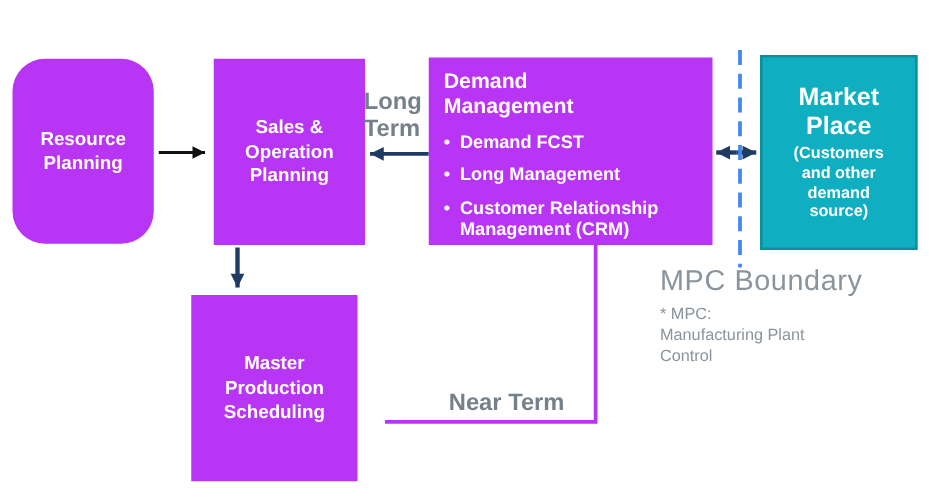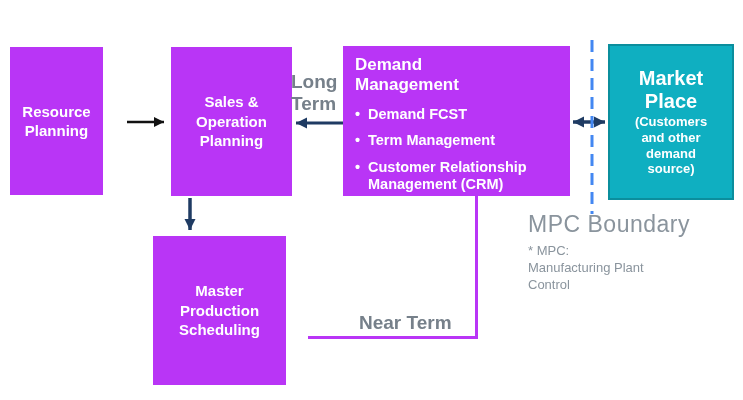--- a/index.html
+++ b/index.html
@@ -23,21 +23,21 @@
     overflow:hidden;
   }
   .box{
     position:absolute;
     background:var(--purple);
     color:var(--box-text);
     font-weight:bold;
     display:flex;align-items:center;justify-content:center;
     text-align:center;
   }
-  .box-resource{left:10px;top:47px;width:93px;height:148px;font-size:15px;line-height:1.3;}
+  .box-resource{left:10px;top:47px;width:113px;height:148px;font-size:15px;line-height:1.3;border-radius:26px;}
   .box-resource .lbl{max-width:95px;}
   .box-sales{left:171px;top:47px;width:121px;height:149px;font-size:15px;line-height:1.3;}
   .box-sales .lbl{max-width:92px;}
   .box-mps{left:153px;top:236px;width:133px;height:149px;font-size:15px;line-height:1.3;}
   .box-mps .lbl{max-width:95px;}
   .box-demand{
     left:343px;top:46px;width:227px;height:150px;
     display:block;text-align:left;
     padding:9px 8px 0 12px;
   }
@@ -114,21 +114,21 @@
   </div>
 
   <div class="box box-sales">
     <div class="lbl">Sales &amp; Operation Planning</div>
   </div>
 
   <div class="box box-demand">
     <div class="demand-title">Demand Management</div>
     <ul class="demand-bullets">
       <li>Demand FCST</li>
-      <li>Term Management</li>
+      <li>Long Management</li>
       <li>Customer Relationship Management (CRM)</li>
     </ul>
   </div>
 
   <div class="box box-market">
     <div class="market-title">Market Place</div>
     <div class="market-sub">(Customers and other demand source)</div>
   </div>
 
   <div class="box box-mps">

